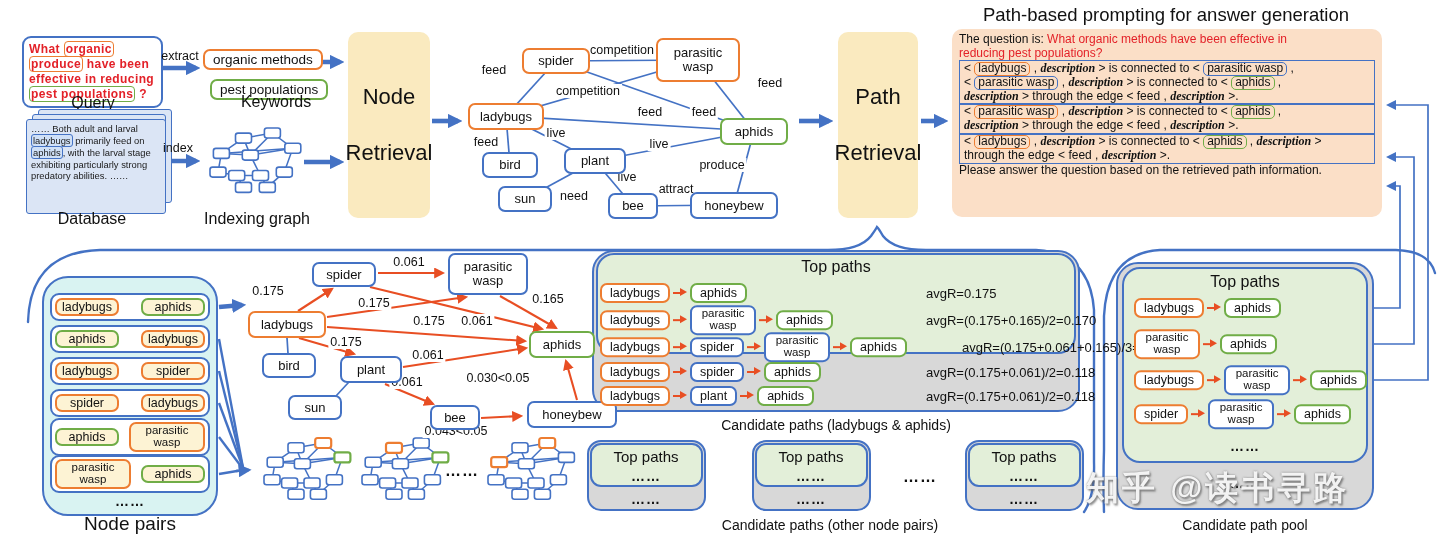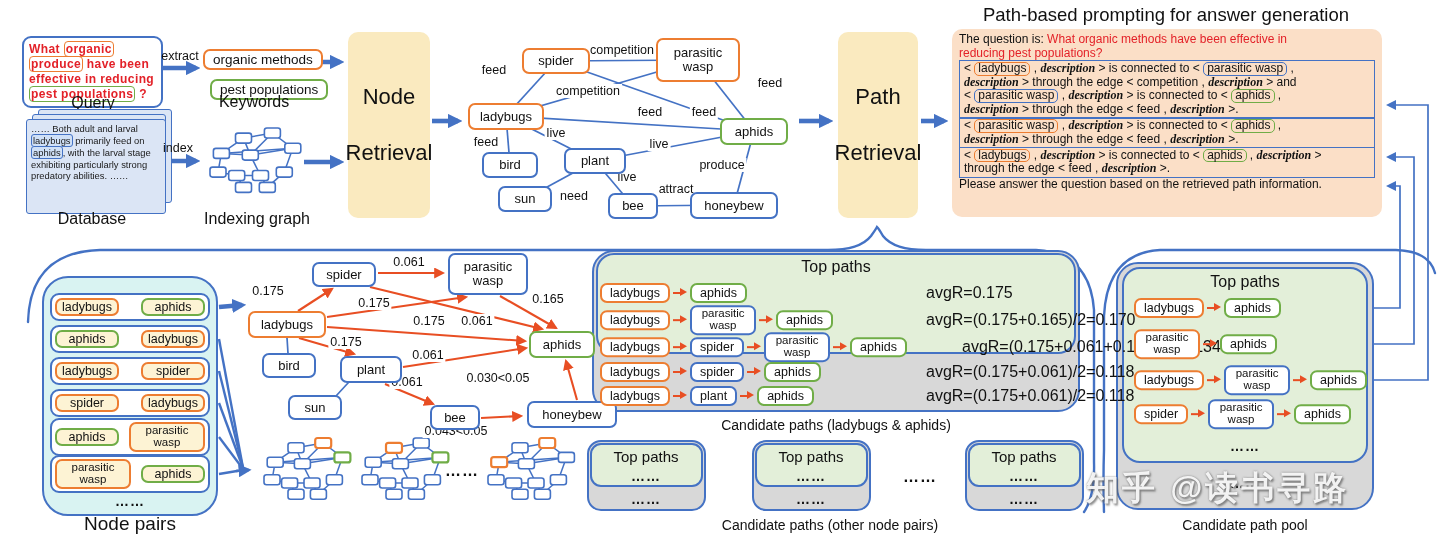--- a/index.html
+++ b/index.html
@@ -41,21 +41,21 @@
   .dots{position:absolute;transform:translate(-50%,-50%);font-size:14px;font-weight:bold;letter-spacing:1px;z-index:2}
   .prow{position:absolute;display:flex;align-items:center;gap:3px;transform:translateY(-50%);z-index:3}
   .chip{border:2px solid var(--blue);border-radius:7px;background:#fff;font-size:12.5px;
         padding:1px 8px;white-space:nowrap;box-sizing:border-box}
   .chip.two{font-size:11.5px;line-height:1.03;padding:1px 5px;text-align:center;white-space:normal;width:66px}
   .c-o{border-color:var(--orange)} .c-g{border-color:var(--green)} .c-b{border-color:var(--blue)}
   .rarr{display:inline-block;position:relative;width:14px;height:10px;flex:0 0 auto}
   .rarr::before{content:'';position:absolute;left:0;top:4px;width:8px;height:2.4px;background:var(--red)}
   .rarr::after{content:'';position:absolute;right:0;top:0.2px;width:0;height:0;
                border-left:7px solid var(--red);border-top:4.6px solid transparent;border-bottom:4.6px solid transparent}
-  .avg{position:absolute;transform:translateY(-50%);font-size:16px;white-space:nowrap;z-index:3}
+  .avg{position:absolute;transform:translateY(-50%);font-size:13px;white-space:nowrap;z-index:3}
   .np-box{position:absolute;background:var(--cyan);border:2.2px solid var(--blue);border-radius:26px;box-sizing:border-box}
   .np-row{position:absolute;left:50px;width:160px;background:#fff;border:2px solid var(--blue);
           border-radius:9px;display:flex;align-items:center;justify-content:space-between;
           padding:2px 3px;box-sizing:border-box;z-index:3}
   .pill{border:2px solid var(--blue);border-radius:7px;background:var(--cream);font-size:12.5px;
         padding:1px 4px;min-width:64px;text-align:center;box-sizing:border-box;line-height:1.03}
   .pill.o{border-color:var(--orange)} .pill.g{border-color:var(--green)}
   .qbox{position:absolute;left:22px;top:36px;width:141px;background:#fff;border:2px solid var(--blue);
         border-radius:9px;padding:4px 5px;box-sizing:border-box;font-size:12px;font-weight:600;
         letter-spacing:.4px;line-height:1.25;color:var(--redtext)}
@@ -329,21 +329,21 @@
       <div class="gnode b" style="left: 430px; top: 405px; width: 50px; height: 25px;">bee</div>
       <div class="gnode b" style="left: 527px; top: 401px; width: 90px; height: 27px;">honeybew</div>
     </div>
 
   <div class="qbox" id="query-box"><span class="">What </span><span class="qo">organic</span><span class=""> </span><span class="qo">produce</span><span class=""> have been effective in reducing </span><span class="qg">pest populations</span><span class=""> ?</span></div>
   <div class="klabel" style="left:93px;top:103px">Query</div>
   <span class="arrlabel" style="left:180px;top:56px">extract</span>
 
   <div class="kchip" style="left:203px;top:49px">organic methods</div>
   <div class="kchip g" style="left:210px;top:79px">pest populations</div>
-  <div class="klabel" style="left:254px;top:102px">Keywords</div>
+  <div class="klabel" style="left:276px;top:102px">Keywords</div>
 
   <div class="doc" style="left:38px;top:109px;width:132px;height:92px"></div>
   <div class="doc" style="left:32px;top:114px;width:132px;height:92px"></div>
   <div class="doc" style="left:26px;top:119px;width:138px;height:93px" id="db-doc">
       <div class="dbtext" id="db-text"><span class="">…… Both adult and larval </span><span class="dbhl">ladybugs</span><span class=""> primarily feed on </span><span class="dbhl">aphids</span><span class="">, with the larval stage exhibiting particularly strong predatory abilities. ……</span></div>
     </div>
   <div class="klabel" style="left:92px;top:219px">Database</div>
   <span class="arrlabel" style="left:178px;top:148px">index</span>
   <div class="klabel" style="left:257px;top:219px">Indexing graph</div>
 
@@ -356,21 +356,20 @@
     <span>Retrieval</span>
   </div>
 
   <div class="prompt-title">Path-based prompting for answer generation</div>
   <div class="prompt" id="prompt-panel">
     <div class="pline"><span>The question is:  </span><span class="red">What organic methods have been effective in</span></div>
     <div class="pline red" style="color:var(--redtext)">reducing pest populations?</div>
     <div id="prompt-blocks">
         <div class="pblock">
           <div class="pline"><span class="">&lt; </span><span class="pc o">ladybugs</span><span class=""> , </span><span class="bi">description</span><span class=""> &gt; is connected to &lt; </span><span class="pc b">parasitic wasp</span><span class=""> ,</span></div>
-          <div class="pline"><span class="bi">description</span><span class=""> &gt; through the edge &lt;  competition  , </span><span class="bi">description</span><span class=""> &gt; and</span></div>
           <div class="pline"><span class="">&lt; </span><span class="pc b">parasitic wasp</span><span class=""> , </span><span class="bi">description</span><span class=""> &gt; is connected to &lt; </span><span class="pc g">aphids</span><span class=""> ,</span></div>
           <div class="pline"><span class="bi">description</span><span class=""> &gt; through the edge &lt;  feed  , </span><span class="bi">description</span><span class=""> &gt;.</span></div>
         </div>
         <div class="pblock">
           <div class="pline"><span class="">&lt; </span><span class="pc o">parasitic wasp</span><span class=""> , </span><span class="bi">description</span><span class=""> &gt; is connected to &lt; </span><span class="pc g">aphids</span><span class=""> ,</span></div>
           <div class="pline"><span class="bi">description</span><span class=""> &gt; through the edge &lt;  feed  , </span><span class="bi">description</span><span class=""> &gt;.</span></div>
         </div>
         <div class="pblock">
           <div class="pline"><span class="">&lt; </span><span class="pc o">ladybugs</span><span class=""> , </span><span class="bi">description</span><span class=""> &gt; is connected to &lt; </span><span class="pc g">aphids</span><span class=""> , </span><span class="bi">description</span><span class=""> &gt;</span></div>
           <div class="pline"><span class="">through the edge &lt;  feed  , </span><span class="bi">description</span><span class=""> &gt;.</span></div>

